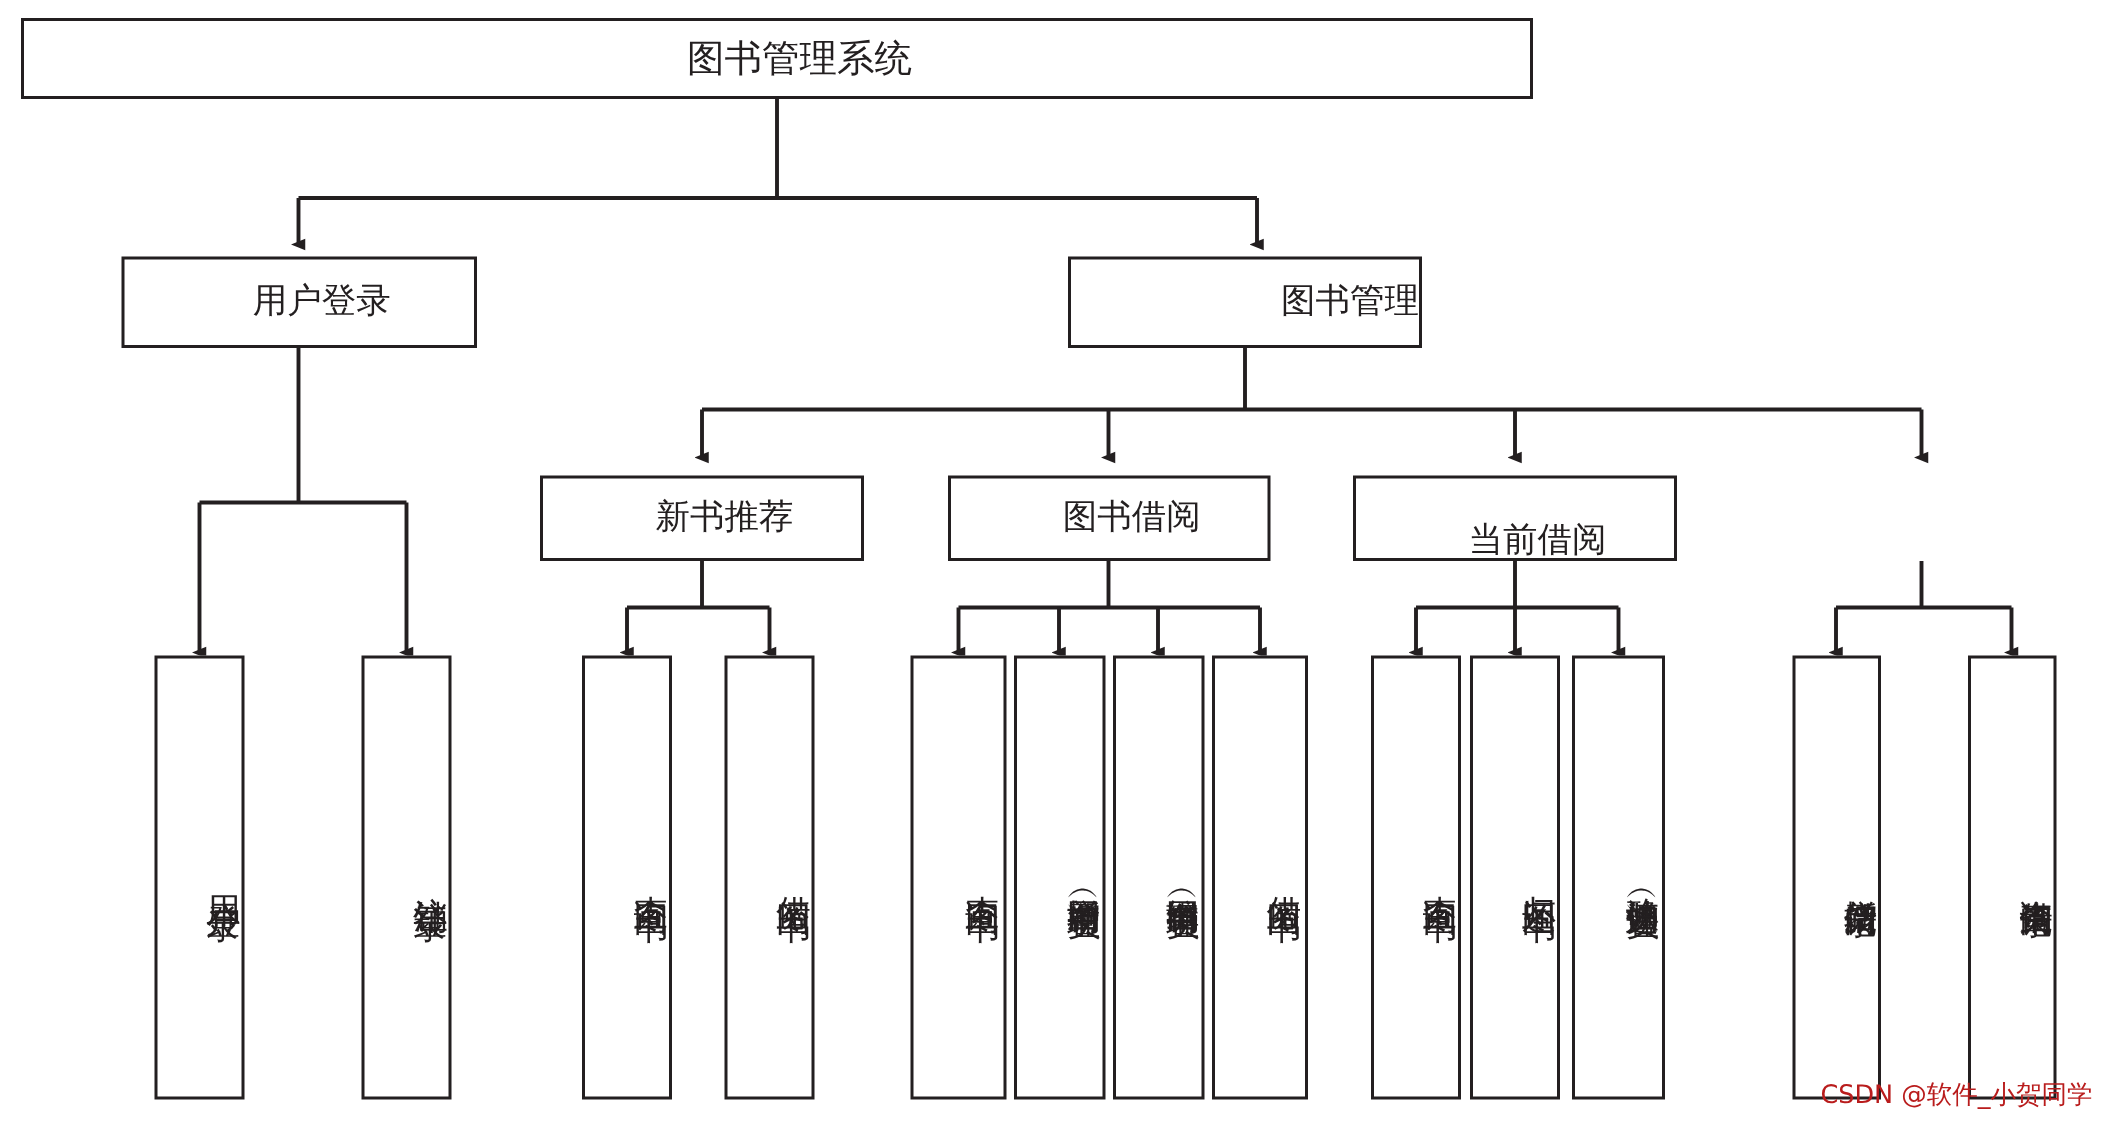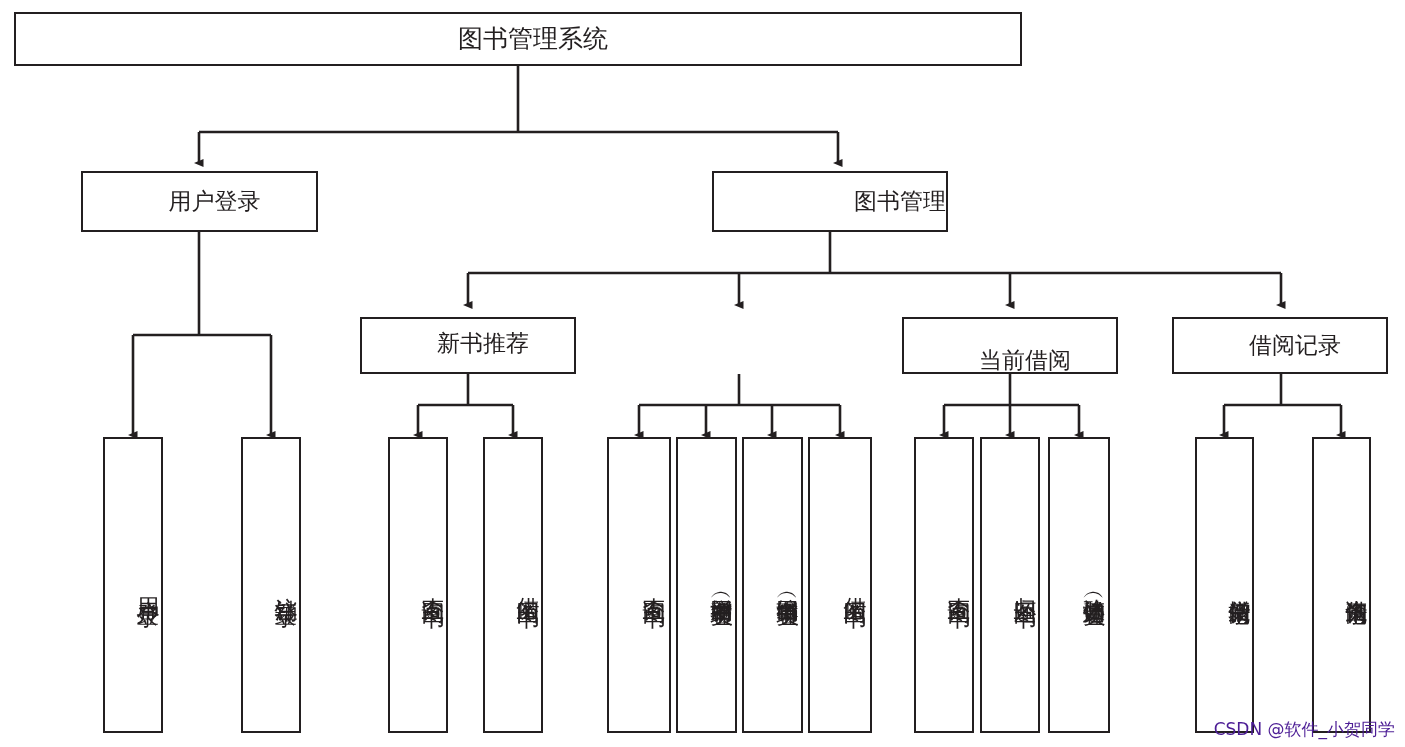--- a/index.html
+++ b/index.html
@@ -61,21 +61,21 @@
   }
   .node.leaf.tight .node-label {
     letter-spacing: 1px;
     font-size: 22px;
   }
   .watermark {
     position: absolute;
     right: 10px;
     bottom: 6px;
     font-size: 17px;
-    color: #4c1d95;
+    color: #b91c1c;
     z-index: 5;
     white-space: nowrap;
     pointer-events: none;
   }
 </style>
 </head>
 <body>
 
 <div id="diagram-root">
 
@@ -133,29 +133,29 @@
     <span class="node-label">图书管理系统</span>
   </div>
 
   <div class="node level2" style="left:81px; top:171px; width:237px; height:61px;">
     <span class="node-label">用户登录</span>
   </div>
   <div class="node level2" style="left:712px; top:171px; width:236px; height:61px;justify-content:flex-end;">
     <span class="node-label">图书管理</span>
   </div>
 
-  <div class="node level2" style="left:360px; top:317px; width:216px; height:57px;font-family:Liberation Mono, monospace;">
+  <div class="node level2" style="left:360px; top:317px; width:216px; height:57px;">
     <span class="node-label">新书推荐</span>
+  </div>
+  <div class="node level2" style="left:632px; top:317px; width:215px; height:57px;">
+    <span class="node-label">图书借阅</span>
   </div>
   <div class="node level2" style="left:902px; top:317px; width:216px; height:57px;align-items:flex-end;">
     <span class="node-label">当前借阅</span>
   </div>
-  <div class="node level2" style="left:1172px; top:317px; width:216px; height:57px;">
-    <span class="node-label">借阅记录</span>
-  </div>
 
   <div class="node leaf" style="left:103px; top:437px; width:60px; height:296px;">
     <span class="node-label">用户登录</span>
   </div>
   <div class="node leaf" style="left:241px; top:437px; width:60px; height:296px;">
     <span class="node-label">注销登录</span>
   </div>
 
   <div class="node leaf" style="left:388px; top:437px; width:60px; height:296px;">
     <span class="node-label">查询图书</span>

